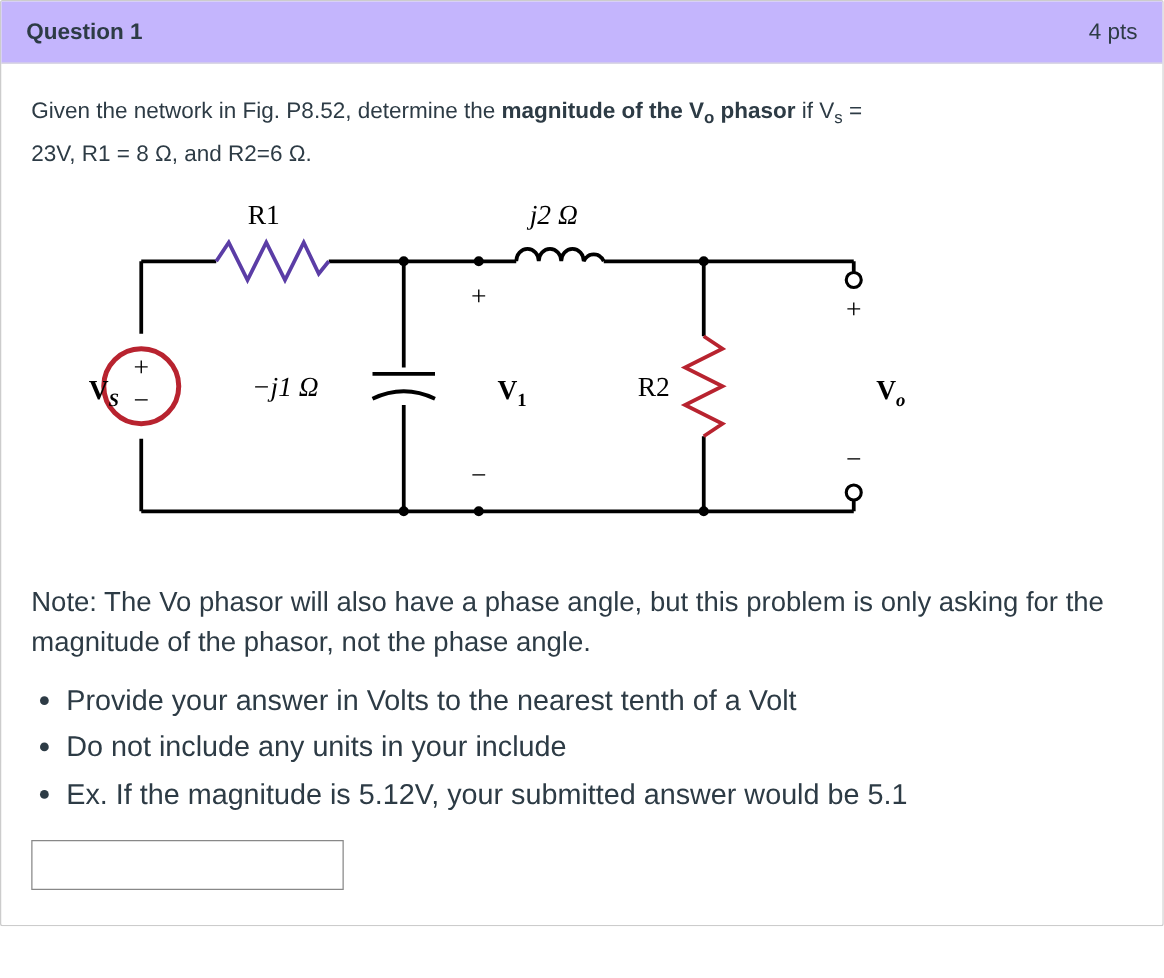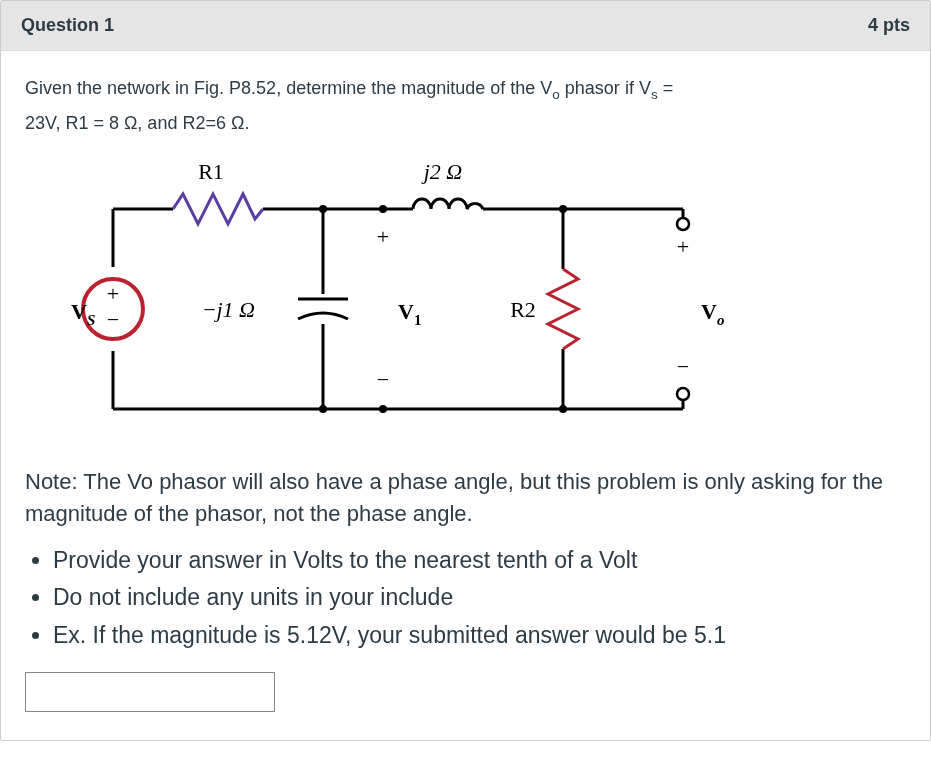--- a/index.html
+++ b/index.html
@@ -12,44 +12,44 @@
   }
   .question-card {
     border: 1px solid #ccc;
     border-radius: 2px;
     overflow: hidden;
   }
   .question-header {
     display: flex;
     justify-content: space-between;
     align-items: center;
-    background: #e5e5e5;
+    background: #c4b5fd;
     border-bottom: 1px solid #ddd;
     padding: 14px 20px;
   }
   .q-title {
     font-weight: 700;
     font-size: 18px;
     color: #2d3b45;
   }
   .q-pts {
-    font-weight: 700;
+    font-weight: 400;
     font-size: 18px;
     color: #2d3b45;
   }
   .question-body {
     padding: 24px 24px 28px 24px;
     font-size: 18px;
     line-height: 1.55;
     color: #2d3b45;
   }
   .prompt-line {
     margin-bottom: 4px;
   }
-  .bold { font-weight: 400; }
+  .bold { font-weight: 700; }
   sub { font-size: 0.75em; vertical-align: sub; }
   .circuit-wrap {
     margin: 12px 0 18px 8px;
   }
   .note {
     font-size: 22px;
     margin-top: 10px;
     line-height: 1.45;
   }
   ul.instructions {

